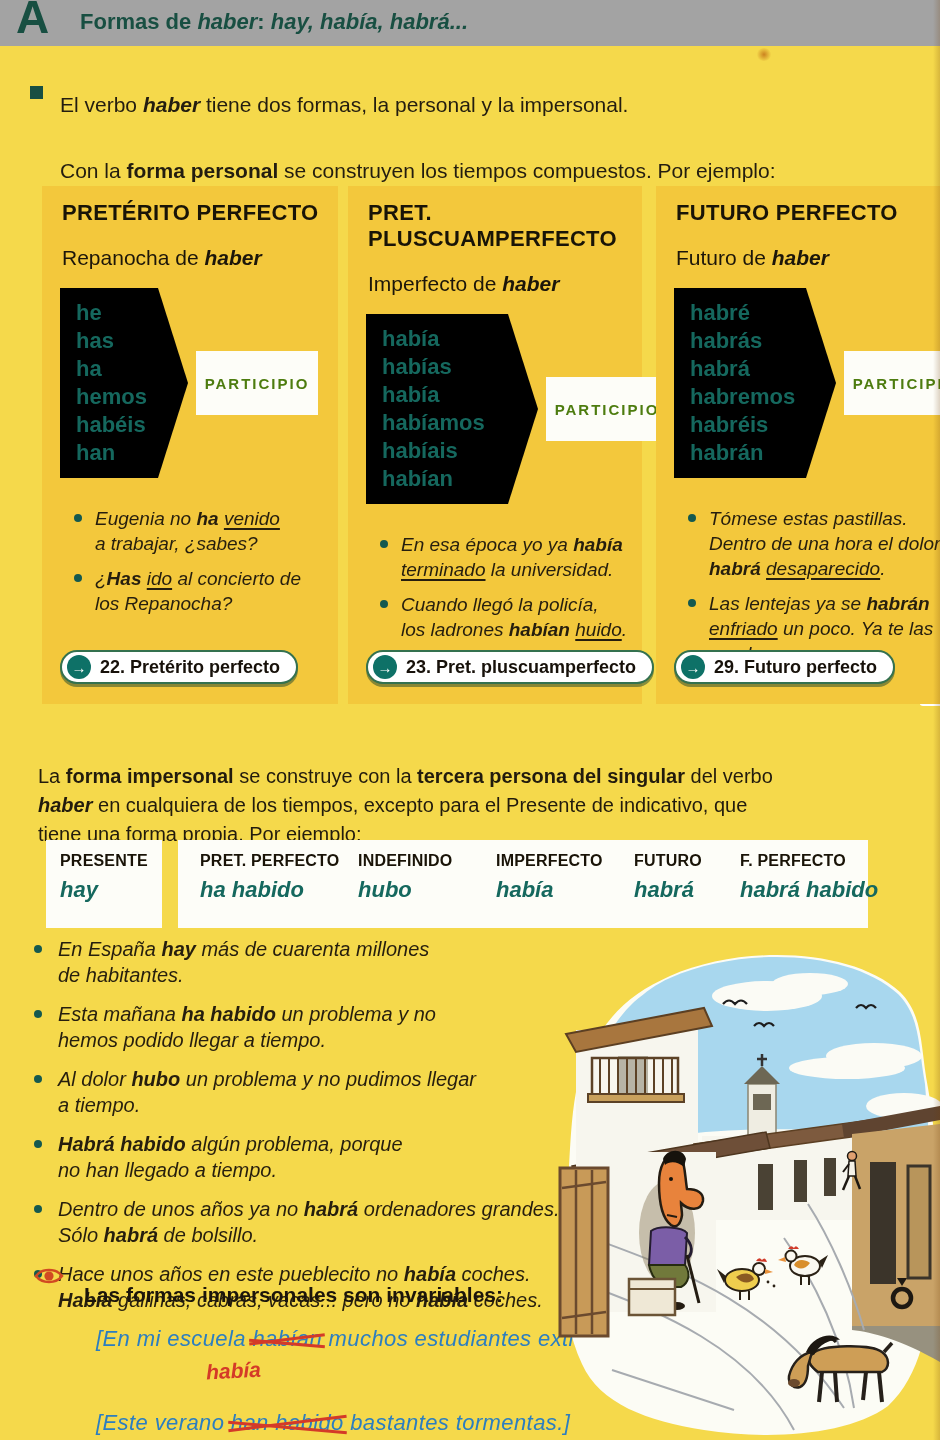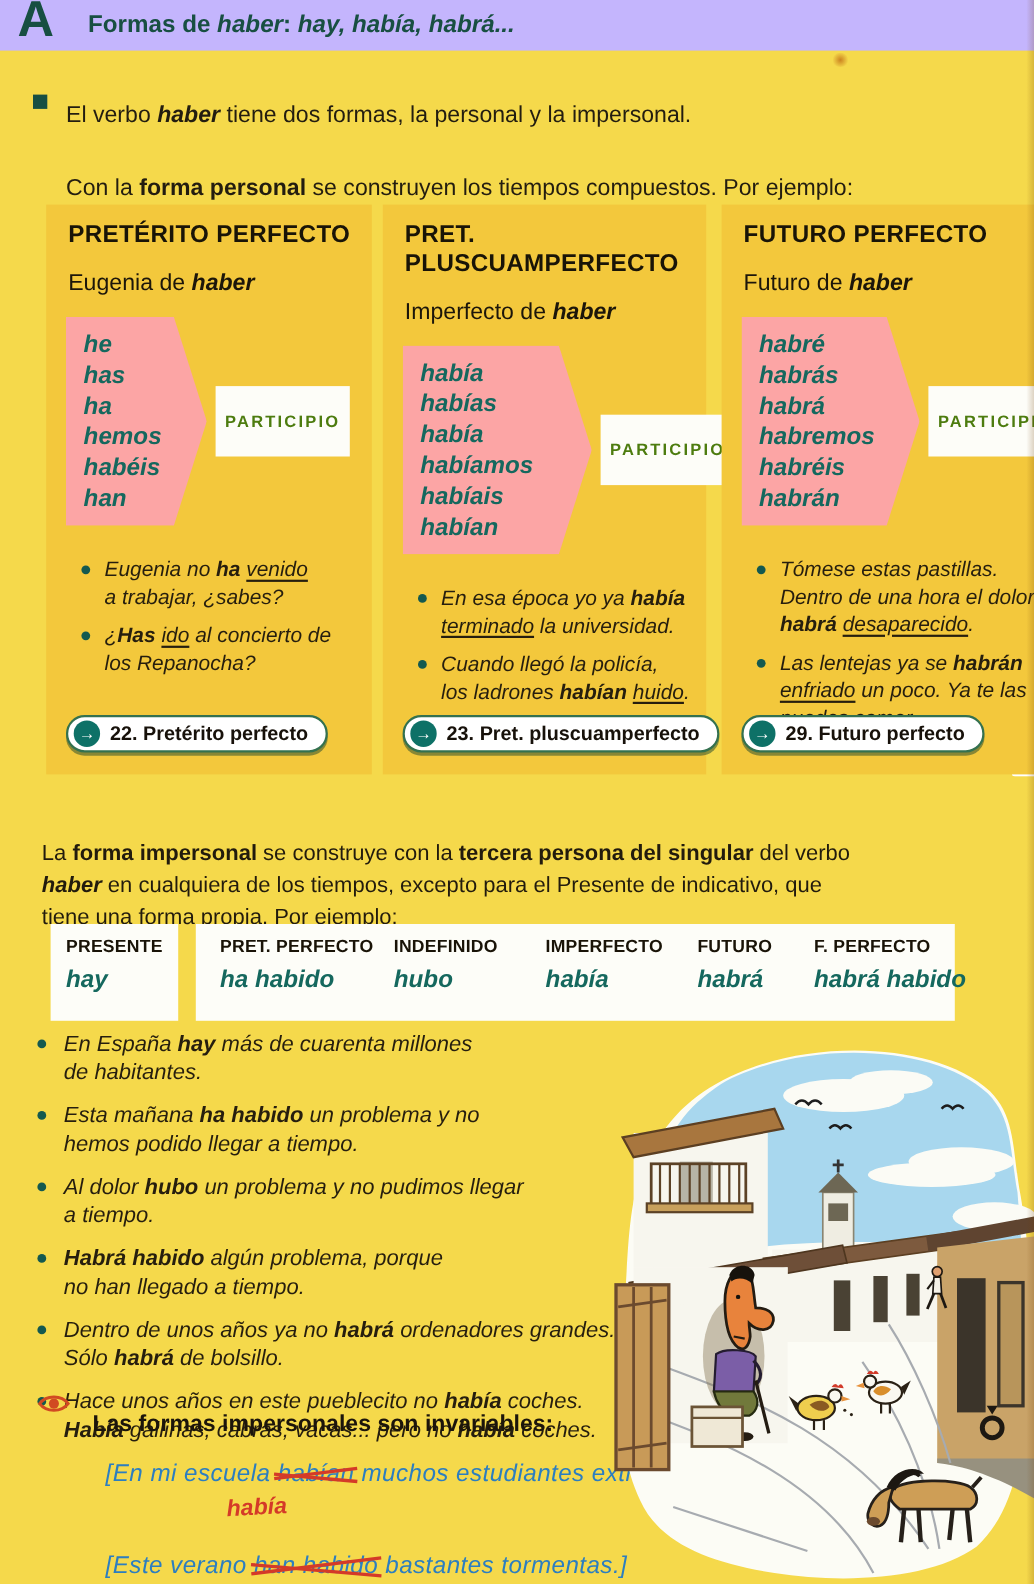--- a/index.html
+++ b/index.html
@@ -9,43 +9,43 @@
     font-family:"Liberation Sans","DejaVu Sans",sans-serif;
     color:#231D10;
   }
   
   .b{font-weight:700}
   .i{font-style:italic}
   .bi{font-weight:700;font-style:italic}
   .u{text-decoration:underline;text-decoration-thickness:2px;text-underline-offset:3px}
 
   
-  .topbar{position:absolute;left:0;top:0;width:940px;height:46px;background:#c4b5fd}
+  .topbar{position:absolute;left:0;top:0;width:940px;height:46px;background:#a3a3a3}
   .section-letter{position:absolute;left:16px;top:-6px;font-size:46px;font-weight:700;color:#184F42;line-height:1}
   .page-title{position:absolute;left:80px;top:9px;font-size:22px;font-weight:700;color:#184F42;white-space:nowrap}
   .stain{position:absolute;left:756px;top:48px;width:16px;height:13px;border-radius:50%;
     background:radial-gradient(circle,rgba(196,116,24,.85) 0%,rgba(196,116,24,0) 70%)}
   .stray-corner{position:absolute;right:0;top:676px;width:17px;height:24px;background:#5E9C92;
     border:3px solid #fff;border-right:none;border-radius:10px 0 0 3px}
 
   
   .sqbullet{position:absolute;left:30px;top:86px;width:13px;height:13px;background:#184F42}
   .intro1{position:absolute;left:60px;top:72px;font-size:21px;white-space:nowrap}
   .intro2{position:absolute;left:60px;top:138px;font-size:21px;white-space:nowrap}
 
   
   .panel{position:absolute;top:186px;height:518px;background:#F3C83C;box-sizing:border-box}
   #p1{left:42px;width:296px}
   #p2{left:348px;width:294px}
   #p3{left:656px;width:284px}
   .panel h3{margin:14px 0 16px 20px;font-size:22px;letter-spacing:.3px;color:#191407;font-weight:700}
   .psub{margin:20px 0 0 20px;font-size:21px;white-space:nowrap;color:#1c160a}
   .formwrap{position:relative;margin:18px 0 0 18px;height:190px}
-  .arrowbox{position:absolute;left:0;top:0;height:190px;background:#fca5a5;
-    color:#15685E;font-weight:700;font-style:italic;font-size:22px;line-height:28px;
+  .arrowbox{position:absolute;left:0;top:0;height:190px;background:#000000;
+    color:#15685E;font-weight:700;font-size:22px;line-height:28px;
     padding:11px 0 0 16px;box-sizing:border-box;
     clip-path:polygon(0 0,calc(100% - 30px) 0,100% 50%,calc(100% - 30px) 100%,0 100%)}
   #p1 .arrowbox{width:128px}
   #p2 .arrowbox{width:172px}
   #p3 .arrowbox{width:162px}
   .participio{position:absolute;top:63px;height:64px;width:122px;background:#FDFDF8;
     display:flex;align-items:center;justify-content:center;
     font-size:15px;letter-spacing:2px;font-weight:600;color:#4d7c0f}
   #p1 .participio{left:136px}
   #p2 .participio{left:180px}
@@ -101,21 +101,21 @@
 <span class="section-letter">A</span>
 <div class="stain"></div>
 <div class="stray-corner"></div>
 
 <span class="sqbullet"></span>
 <p class="intro1"><span>El verbo </span><span class="bi">haber</span><span> tiene dos formas, la personal y la impersonal.</span></p>
 <p class="intro2"><span>Con la </span><span class="b">forma personal</span><span> se construyen los tiempos compuestos. Por ejemplo:</span></p>
 
 <section class="panel" id="p1">
   <h3>PRETÉRITO PERFECTO</h3>
-  <p class="psub"><span>Eugenia de </span><span class="bi">haber</span></p>
+  <p class="psub"><span>Repanocha de </span><span class="bi">haber</span></p>
   <div class="formwrap">
     <div class="arrowbox">
         <div>he</div>
         <div>has</div>
         <div>ha</div>
         <div>hemos</div>
         <div>habéis</div>
         <div>han</div>
       </div>
     <div class="participio">PARTICIPIO</div>

